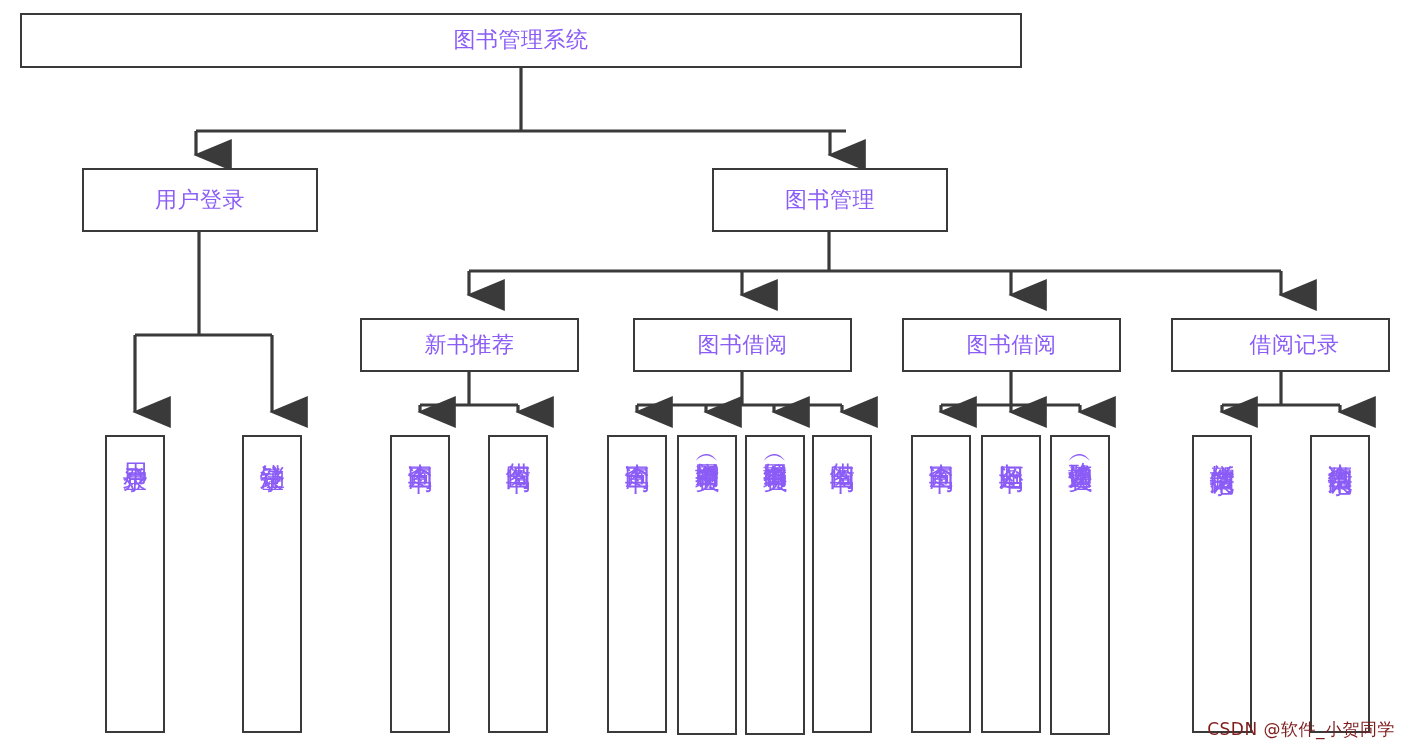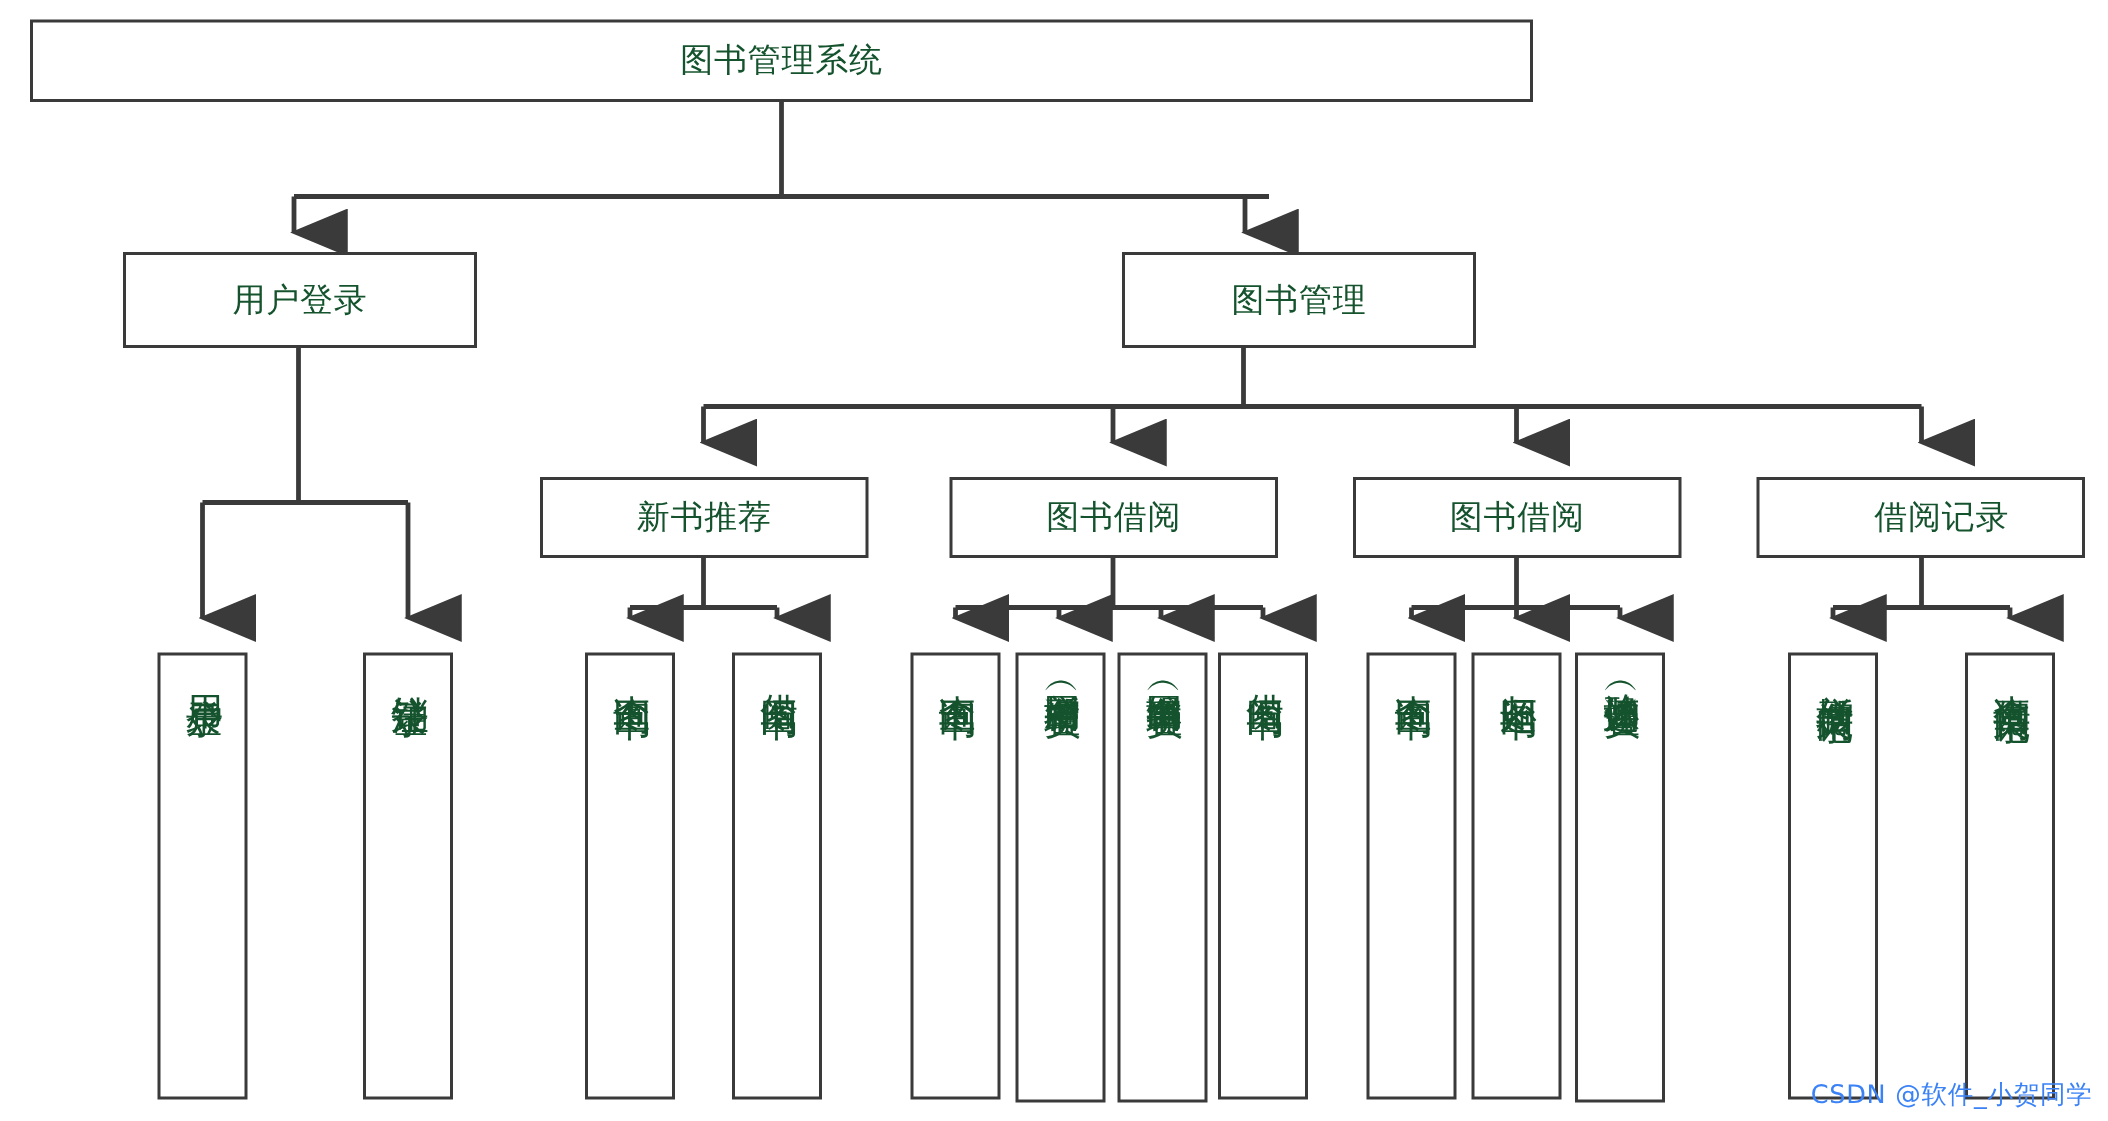--- a/index.html
+++ b/index.html
@@ -32,22 +32,21 @@
     border: 2.5px solid #3a3a3a;
     display: flex;
     align-items: center;
     justify-content: center;
     color: #2b2b2b;
   }
   .node .lbl {
     display: block;
     line-height: 1.12;
     letter-spacing: 0.5px;
-    color: #14532d;
-    font-family: Liberation Serif, serif;
+    color: #8b5cf6;
   }
   .node.horiz .lbl {
     font-size: 22px;
     white-space: nowrap;
   }
   .node.vert {
     align-items: flex-start;
     padding-top: 6px;
   }
   .node.vert .lbl {
@@ -60,21 +59,21 @@
   }
   .node.vert.tall .lbl {
     font-size: 24px;
     letter-spacing: 1px;
   }
   #watermark {
     position: absolute;
     right: 10px;
     bottom: 6px;
     font-size: 17px;
-    color: #3b82f6;
+    color: #7f1d1d;
     letter-spacing: 0.5px;
     white-space: nowrap;
     user-select: none;
   }
 </style>
 </head>
 <body>
 
 <div id="canvas">
 
@@ -129,21 +128,21 @@
     </g>
   </svg>
 
   <div class="node horiz" style="left:20px; top:13px; width:1002px; height:55px;">
     <span class="lbl">图书管理系统</span>
   </div>
 
   <div class="node horiz" style="left:82px; top:168px; width:236px; height:64px;">
     <span class="lbl">用户登录</span>
   </div>
-  <div class="node horiz" style="left:748px; top:168px; width:236px; height:64px;">
+  <div class="node horiz" style="left:712px; top:168px; width:236px; height:64px;">
     <span class="lbl">图书管理</span>
   </div>
 
   <div class="node horiz" style="left:633px; top:318px; width:219px; height:54px;">
     <span class="lbl">图书借阅</span>
   </div>
   <div class="node horiz" style="left:360px; top:318px; width:219px; height:54px;">
     <span class="lbl">新书推荐</span>
   </div>
   <div class="node horiz" style="left:902px; top:318px; width:219px; height:54px;">

